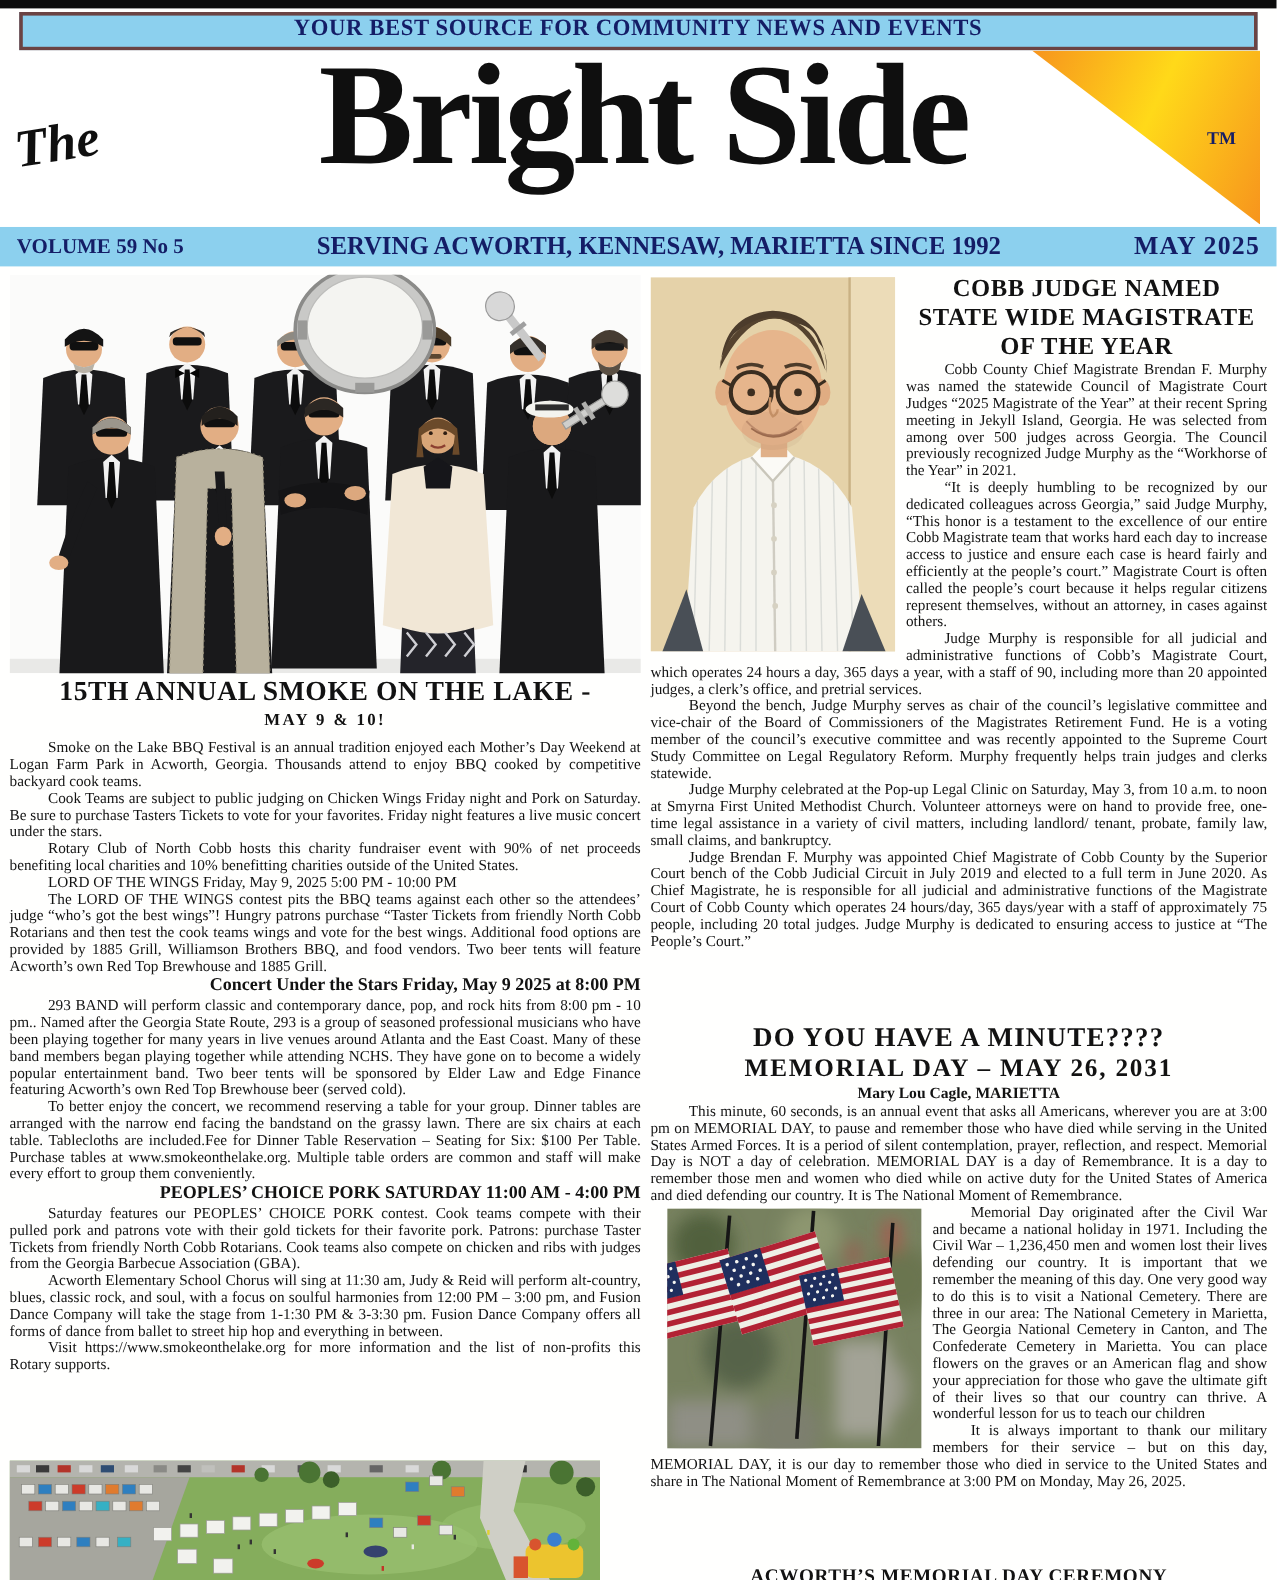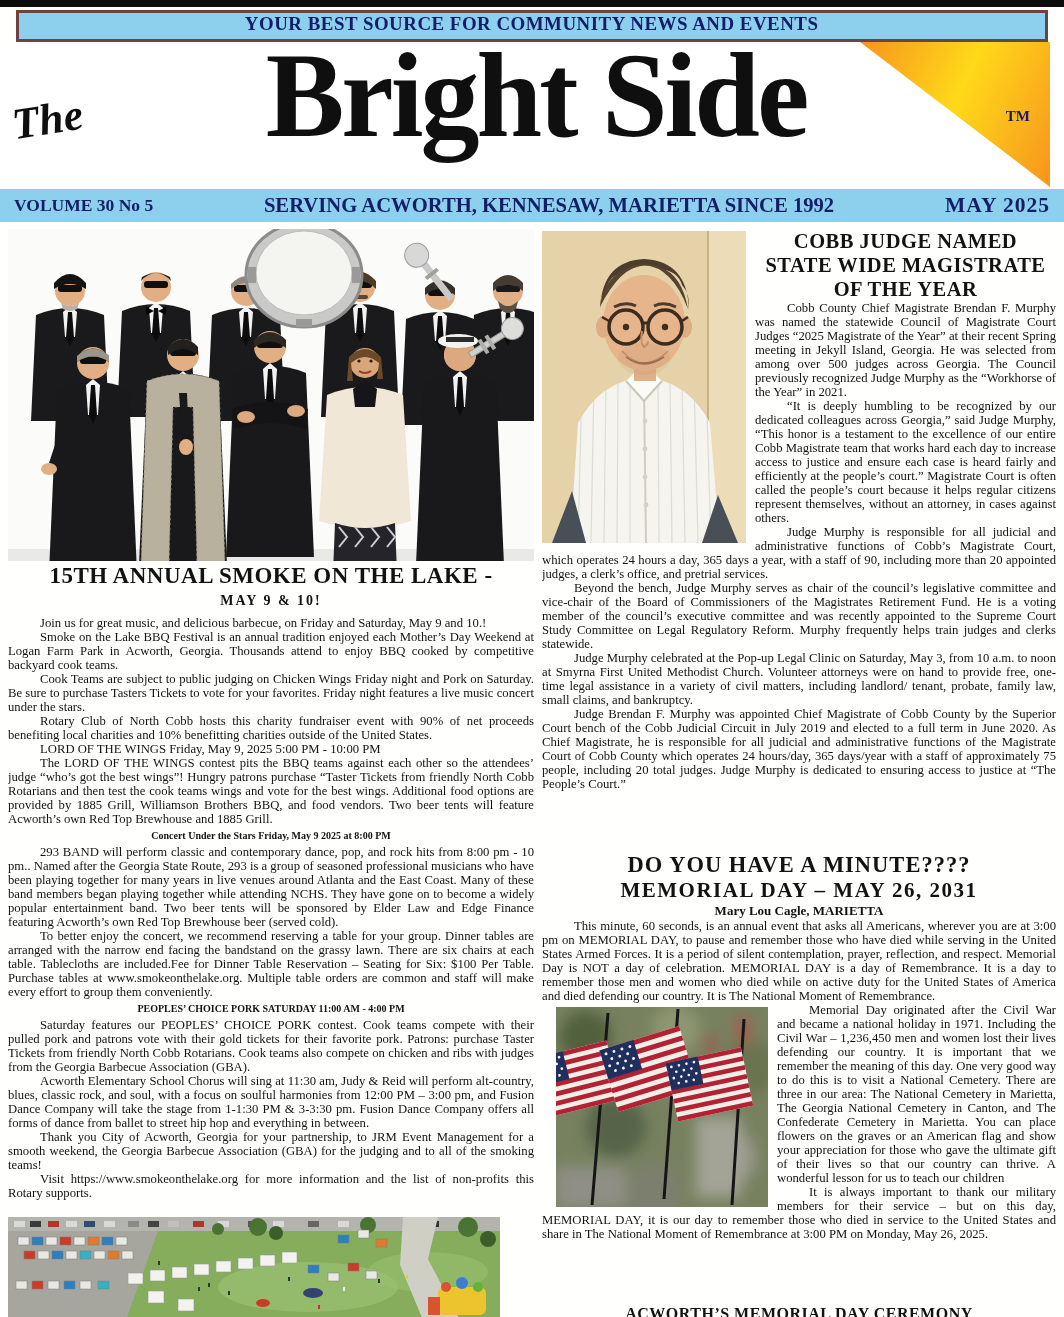--- a/index.html
+++ b/index.html
@@ -23,21 +23,21 @@
   .volume-bar{height:33px;background:#8cd0ee;display:flex;align-items:center;
               justify-content:space-between;padding:0 14px;color:#141d66;font-weight:bold;}
   .volume-bar .vol{font-size:17.5px;}
   .volume-bar .serving{font-size:21.5px;transform:scaleX(.96);}
   .volume-bar .issue{font-size:21.5px;letter-spacing:1px;}
   
   .content{display:flex;gap:8px;padding:7px 8px 0 8px;}
   .col-left{width:526px;flex:none;}
   .col-right{width:514px;flex:none;}
   p{margin:0;text-indent:32px;text-align:justify;font-size:12.7px;line-height:14px;}
-  .subhead{font-weight:bold;text-align:center;text-indent:0;font-size:10px;line-height:17px;margin:1px 0;}
+  .subhead{font-weight:bold;text-align:right;text-indent:0;font-size:15px;line-height:17px;margin:1px 0;}
   .head-smoke{font-weight:bold;text-align:center;font-size:23px;line-height:25px;letter-spacing:.5px;margin:2px 0 3px 0;}
   .head-smoke .l2{font-size:14px;letter-spacing:2px;}
   .smoke-text{height:596px;overflow:hidden;}
   .article-judge{height:608px;overflow:hidden;}
   .judge-photo{float:left;width:204px;height:312px;margin:2px 9px 4px 0;}
   .head-judge div{font-weight:bold;text-align:center;font-size:20.5px;line-height:24px;letter-spacing:.5px;}
   .article-minute{height:440px;overflow:hidden;margin-top:6px;}
   .head-minute1{font-weight:bold;text-align:center;font-size:22.5px;line-height:27px;letter-spacing:1px;margin-top:8px;}
   .head-minute2{font-weight:bold;text-align:center;font-size:21px;line-height:24px;letter-spacing:1.5px;}
   .byline{font-weight:bold;text-align:center;font-size:13px;line-height:17px;}
@@ -59,21 +59,21 @@
   </div>
 
   <div class="masthead">
     <div class="orange-corner"></div>
     <span class="the-word">The</span>
     <div class="mast-title">Bright Side</div>
     <span class="tm">TM</span>
   </div>
 
   <div class="volume-bar">
-    <span class="vol">VOLUME 30 No 5</span>
+    <span class="vol">VOLUME 59 No 5</span>
     <span class="serving">SERVING ACWORTH, KENNESAW, MARIETTA SINCE 1992</span>
     <span class="issue">MAY 2025</span>
   </div>
 
   <div class="content">
 
     <div class="col-left">
 
       <svg class="band-photo" viewBox="0 0 526 332" preserveAspectRatio="none">
         <rect width="526" height="332" fill="#fbfbfa"></rect>
@@ -188,33 +188,31 @@
           </g>
         </g>
       </svg>
 
       <div class="head-smoke">
         <div>15TH ANNUAL SMOKE ON THE LAKE -</div>
         <div class="l2">MAY 9  &amp; 10!</div>
       </div>
 
       <div class="smoke-text">
-        <p>Join us for great music, and delicious barbecue, on Friday and Saturday, May 9 and 10.!</p>
         <p>Smoke on the Lake BBQ Festival is an annual tradition enjoyed each Mother’s Day Weekend at Logan Farm Park in Acworth, Georgia. Thousands attend to enjoy BBQ cooked by competitive backyard cook teams.</p>
         <p>Cook Teams are subject to public judging on Chicken Wings Friday night and Pork on Saturday. Be sure to purchase Tasters Tickets to vote for your favorites. Friday night features a live music concert under the stars.</p>
         <p>Rotary Club of North Cobb hosts this charity fundraiser event with 90% of net proceeds benefiting local charities and 10% benefitting charities outside of the United States.</p>
         <p>LORD OF THE WINGS Friday, May 9, 2025 5:00 PM - 10:00 PM</p>
         <p>The LORD OF THE WINGS contest pits the BBQ teams against each other so the attendees’ judge “who’s got the best wings”! Hungry patrons purchase “Taster Tickets from friendly North Cobb Rotarians and then test the cook teams wings and vote for the best wings. Additional food options are provided by 1885 Grill, Williamson Brothers BBQ, and food vendors. Two beer tents will feature Acworth’s own Red Top Brewhouse and 1885 Grill.</p>
         <div class="subhead">Concert Under the Stars Friday, May 9 2025 at 8:00 PM</div>
         <p>293 BAND will perform classic and contemporary dance, pop, and rock hits from 8:00 pm - 10 pm.. Named after the Georgia State Route, 293 is a group of seasoned professional musicians who have been playing together for many years in live venues around Atlanta and the East Coast.  Many of these band members began playing together while attending NCHS. They have gone on to become a widely popular entertainment band. Two beer tents will be sponsored by Elder Law and Edge Finance featuring Acworth’s own Red Top Brewhouse beer (served cold).</p>
         <p>To better enjoy the concert, we recommend reserving a table for your group. Dinner tables are arranged with the narrow end facing the bandstand on the grassy lawn. There are six chairs at each table. Tablecloths are included.Fee for Dinner Table Reservation – Seating for Six: $100 Per Table.  Purchase tables at www.smokeonthelake.org. Multiple table orders are common and staff will make every effort to group them conveniently.</p>
         <div class="subhead">PEOPLES’ CHOICE PORK SATURDAY 11:00 AM - 4:00 PM</div>
         <p>Saturday features our PEOPLES’ CHOICE PORK contest. Cook teams compete with their pulled pork and patrons vote with their gold tickets for their favorite pork. Patrons: purchase Taster Tickets from friendly North Cobb Rotarians. Cook teams also compete on chicken and ribs with judges from the Georgia Barbecue Association (GBA).</p>
         <p>Acworth Elementary School Chorus will sing at 11:30 am, Judy &amp; Reid will perform alt-country, blues, classic rock, and soul, with a focus on soulful harmonies from 12:00 PM – 3:00 pm, and Fusion Dance Company will take the stage from 1-1:30 PM &amp; 3-3:30 pm. Fusion Dance Company offers all forms of dance from ballet to street hip hop and everything in between.</p>
-        <p>Thank you City of Acworth, Georgia for your partnership, to JRM Event Management for a smooth weekend, the Georgia Barbecue Association (GBA) for the judging and to all of the smoking teams!</p>
         <p>Visit https://www.smokeonthelake.org for more information and the list of non-profits this Rotary supports.</p>
       </div>
 
       <svg class="festival-photo" viewBox="0 0 492 103" preserveAspectRatio="none">
         <rect width="492" height="103" fill="#85ad5c"></rect>
         <ellipse cx="300" cy="70" rx="90" ry="25" fill="#a3c97a" opacity=".5"></ellipse>
         <ellipse cx="420" cy="55" rx="60" ry="20" fill="#98bf6e" opacity=".6"></ellipse>
         <rect width="492" height="14" fill="#b4b4ae"></rect>
         <g>
           <rect x="6" y="4" width="11" height="6" fill="#d9d9d9"></rect>

